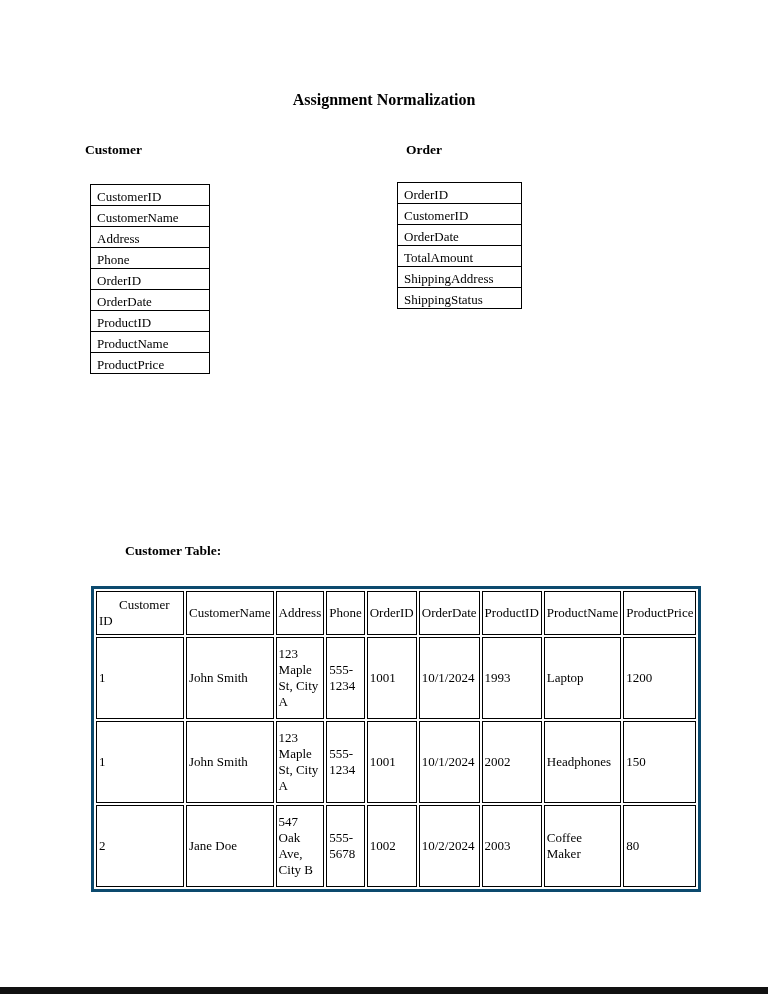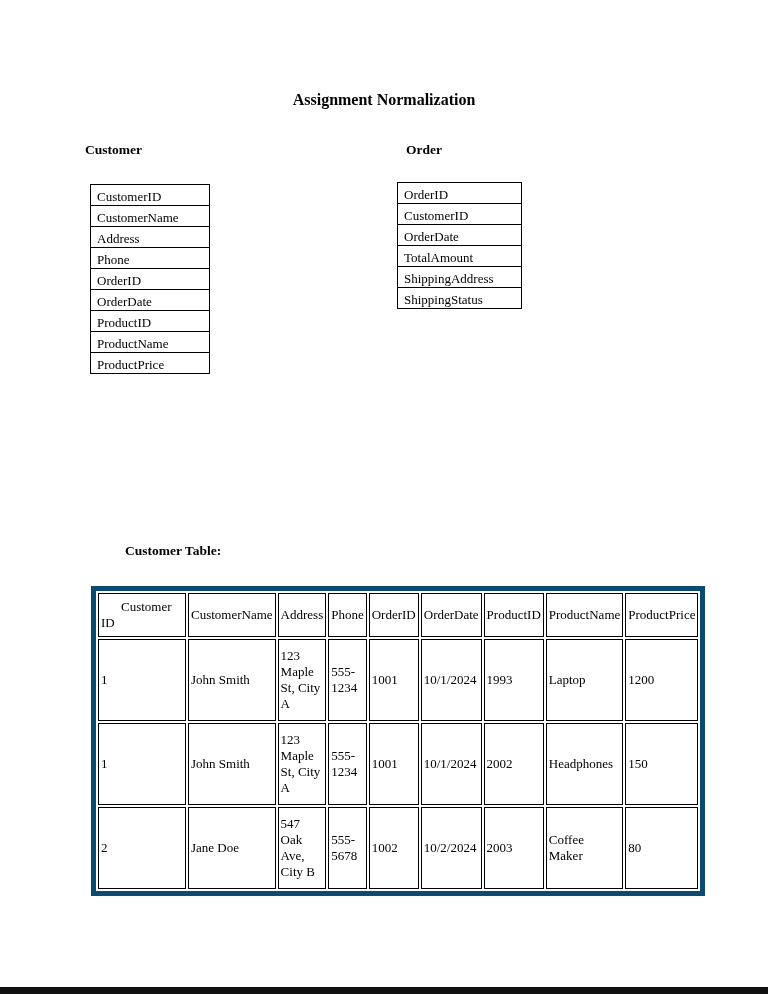--- a/index.html
+++ b/index.html
@@ -54,21 +54,21 @@
     font-weight: bold;
     margin-left: 34px;
   }
 
   .data-table {
     position: absolute;
     left: 91px;
     top: 586px;
     border-collapse: separate;
     border-spacing: 2px;
-    border: 5px solid #0c4a6e;
+    border: 3px solid #0c4a6e;
     table-layout: fixed;
   }
   .data-table th, .data-table td {
     border: 1px solid #000;
     font-size: 13px;
     font-weight: normal;
     text-align: left;
     vertical-align: middle;
     padding: 1px 2px;
     overflow-wrap: break-word;

